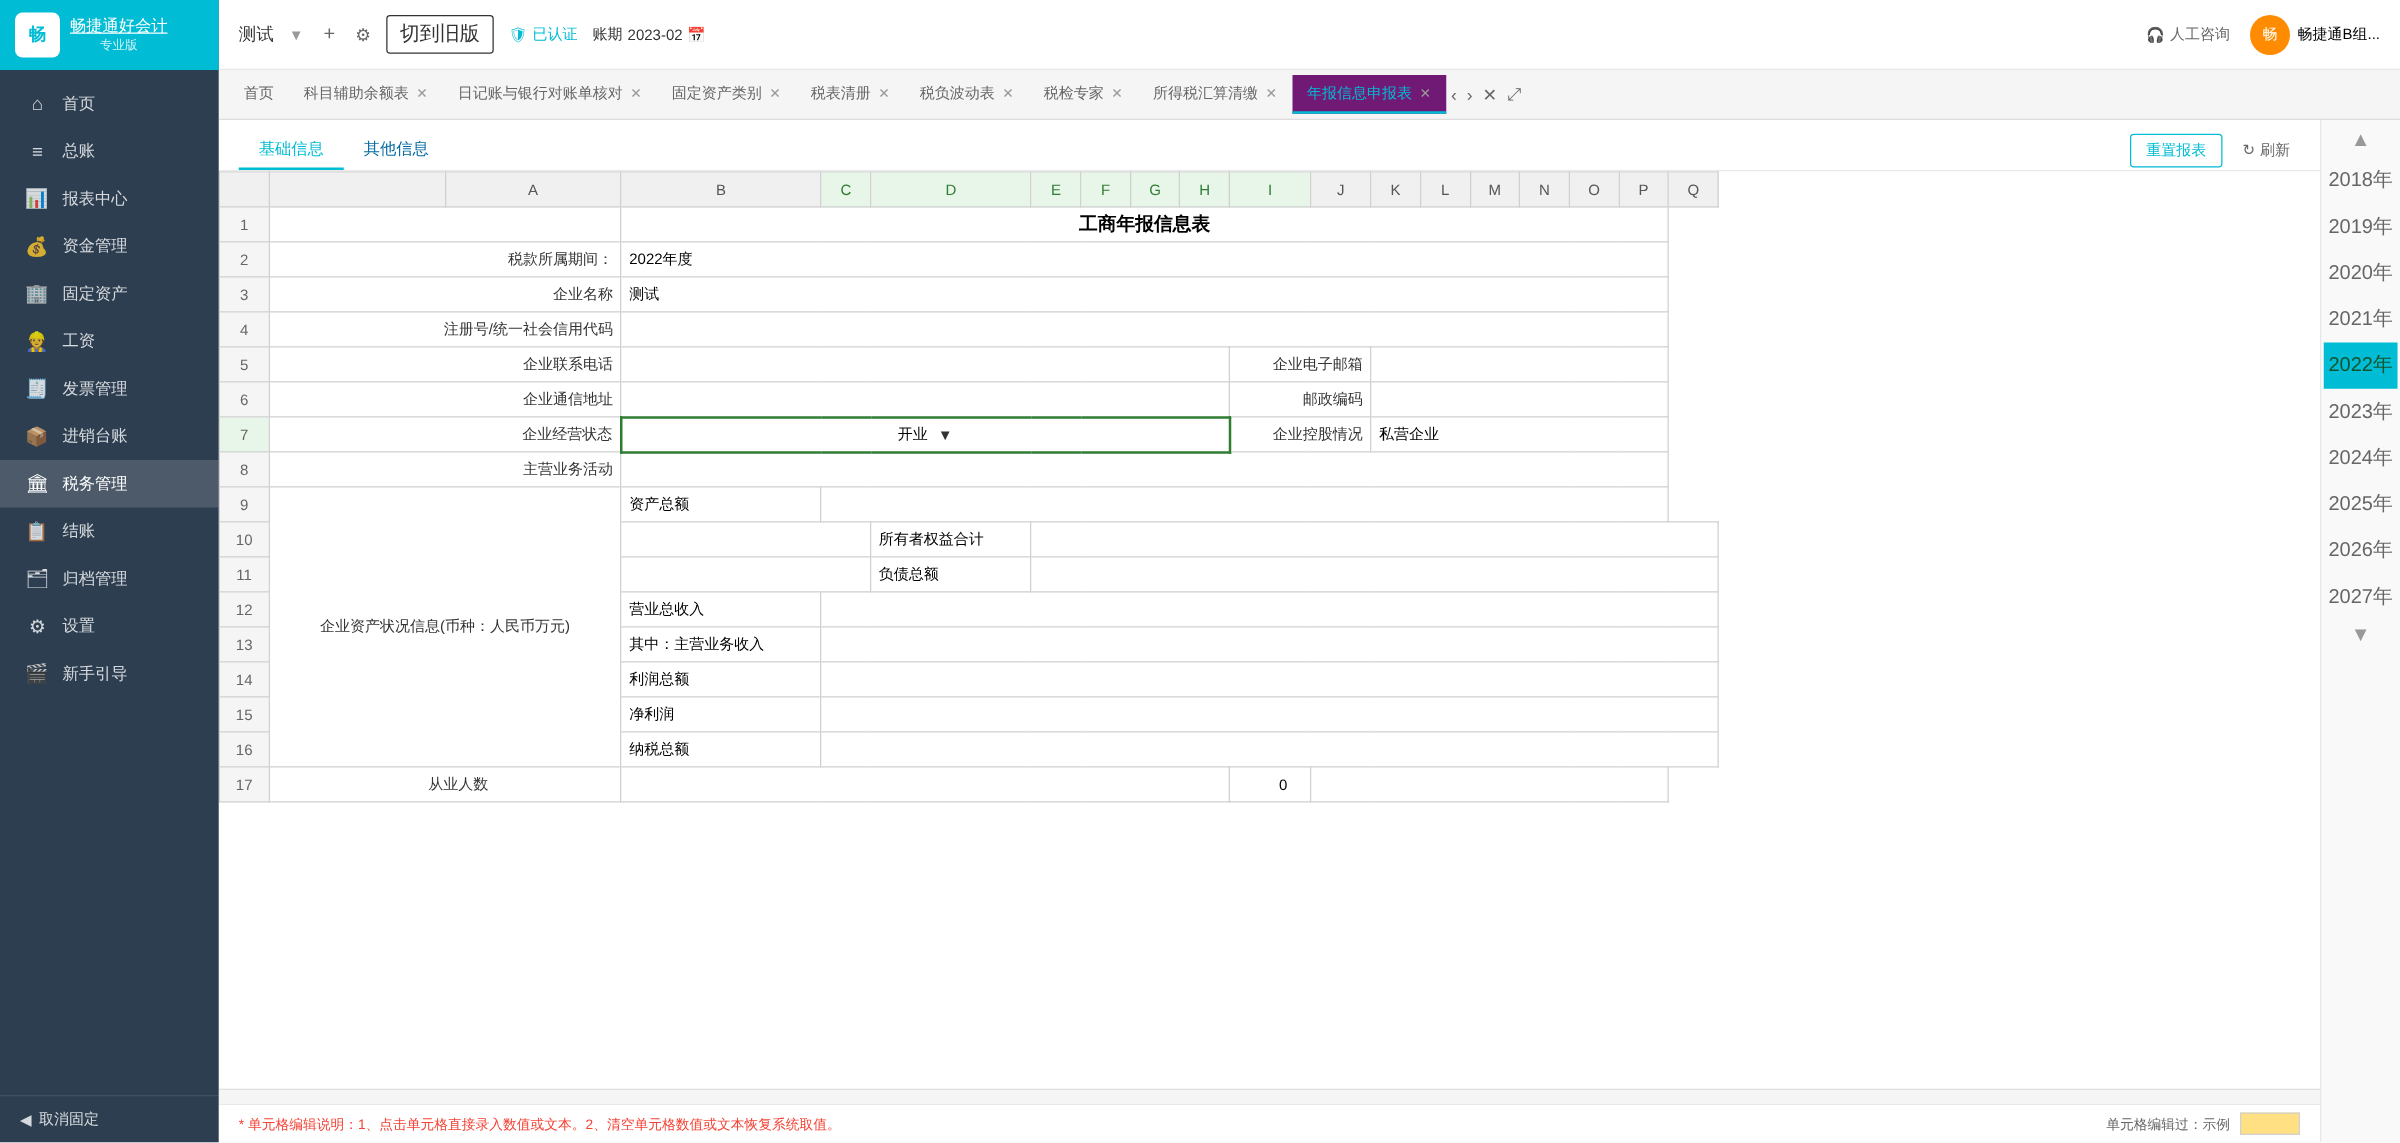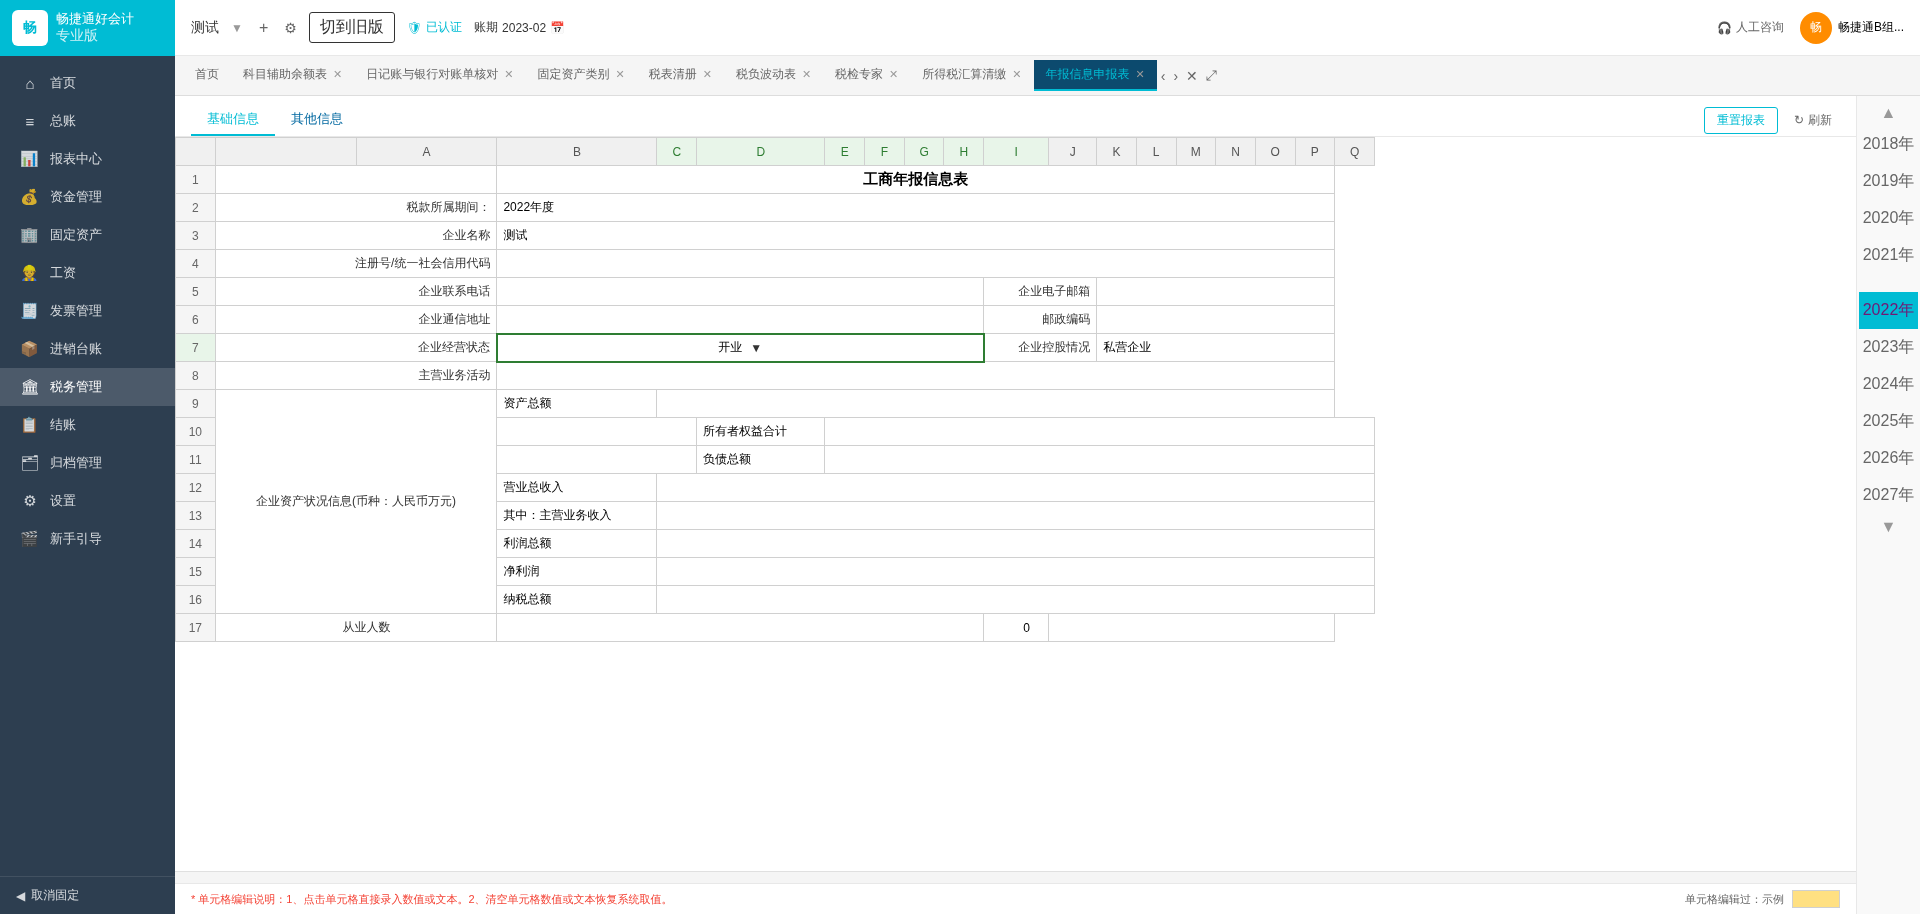--- a/index.html
+++ b/index.html
@@ -23,22 +23,22 @@
       gap: 8px;
       height: 56px;
     }
     .logo-icon {
       width: 36px; height: 36px;
       background: #fff;
       border-radius: 6px;
       display: flex; align-items: center; justify-content: center;
       color: #00bcd4; font-weight: bold; font-size: 14px;
     }
-    .logo-text { font-size: 13px; color: #fff; line-height: 1.3; }
-    .logo-sub { font-size: 14px; color: rgba(255,255,255,0.8); }
+    .logo-text { font-size: 13px; color: #fff; line-height: 1.3; text-decoration: underline; }
+    .logo-sub { font-size: 10px; color: rgba(255,255,255,0.8); text-align: center; }
     .sidebar-nav { flex: 1; overflow-y: auto; padding: 8px 0; }
     .sidebar-item {
       display: flex; align-items: center; gap: 10px;
       padding: 10px 20px;
       color: rgba(255,255,255,0.8);
       cursor: pointer;
       font-size: 13px;
     }
     .sidebar-item.active { background: rgba(255,255,255,0.15); color: #fff; }
     .sidebar-item .si-icon { font-size: 15px; width: 20px; text-align: center; }
@@ -87,21 +87,21 @@
     .tab-item {
       display: flex; align-items: center; gap: 4px;
       padding: 6px 12px;
       cursor: pointer;
       font-size: 12px;
       color: #666;
       white-space: nowrap;
       border-bottom: 2px solid transparent;
     }
     .tab-item.active {
-      background: #0c4a6e;
+      background: #701a75;
       color: #00bcd4;
       border-bottom: 2px solid #00bcd4;
       font-weight: 500;
     }
     .tab-item .tab-close { color: #999; font-size: 11px; margin-left: 2px; }
     .tab-nav-btn { background: none; border: none; cursor: pointer; color: #666; padding: 4px; font-size: 14px; }
     .tab-close-all { background: none; border: none; cursor: pointer; color: #666; font-size: 14px; padding: 4px; }
     .tab-expand { background: none; border: none; cursor: pointer; color: #666; font-size: 14px; padding: 4px; }
 
     
@@ -200,23 +200,22 @@
     }
     .year-item {
       width: 100%; text-align: center;
       padding: 8px 4px;
       cursor: pointer;
       font-size: 16px;
       color: #666;
     }
     .year-item.active {
       background: #00bcd4;
-      color: #701a75;
+      color: #14532d;
       font-weight: 500;
-      margin-top: 18px;
     }
 
     
     .sheet-hscroll {
       height: 12px;
       background: #f5f5f5;
       border-top: 1px solid #e0e0e0;
       display: flex; align-items: center;
     }
 

